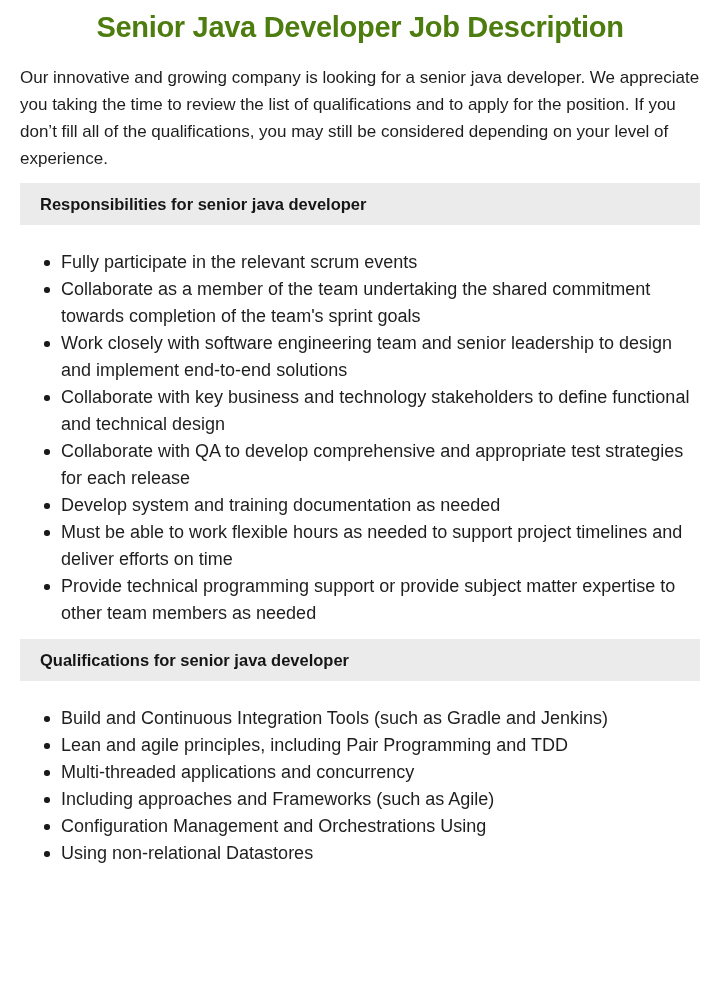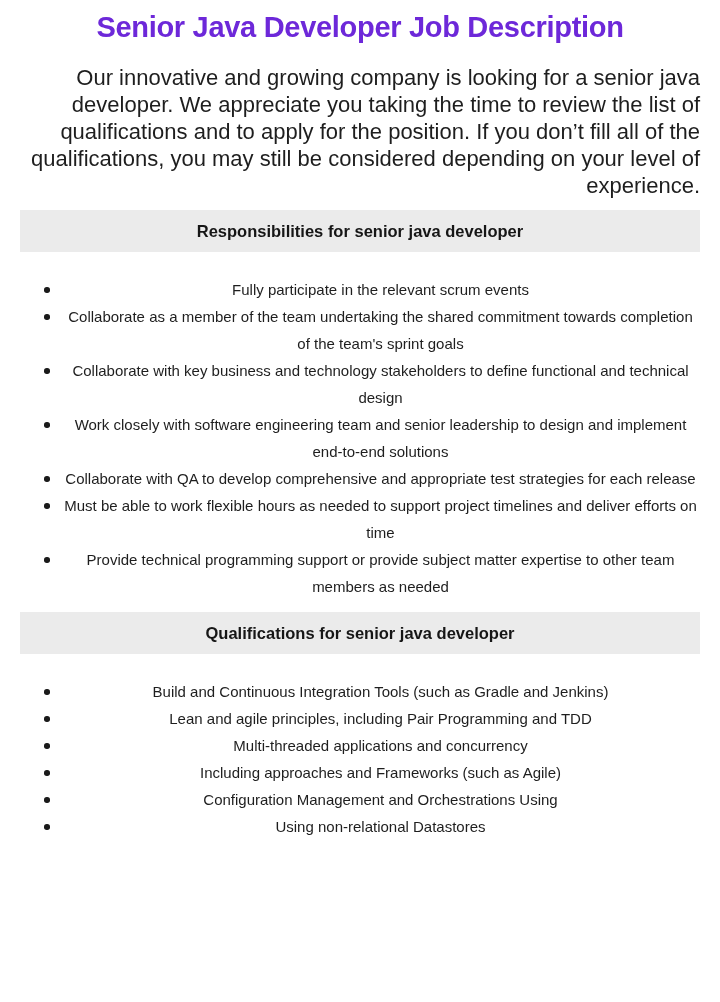--- a/index.html
+++ b/index.html
@@ -20,78 +20,78 @@
   .page{
     width:720px;
     padding:8px 20px 20px;
   }
   h1.doc-title{
     margin:0 0 18px;
     font-size:29px;
     line-height:38px;
     font-weight:bold;
     text-align:center;
-    color:#6d28d9;
+    color:#4d7c0f;
     letter-spacing:-0.3px;
   }
   p.intro{
     margin:0 0 11px;
-    font-size:22px;
+    font-size:17px;
     line-height:27px;
-    text-align:right;
   }
   .section-bar{
     background:var(--bar-bg);
     padding:10px 20px;
     font-size:16.5px;
     line-height:22px;
     font-weight:bold;
     color:#161616;
   }
   ul.bullets{
     list-style:none;
     margin:24px 0 12px;
     padding:0 0 0 41px;
-    font-size:15px;
+    font-size:18px;
     line-height:27px;
   }
   ul.bullets li{
     position:relative;
   }
   ul.bullets li::before{
     content:"";
     position:absolute;
     left:-17px;
     top:11px;
     width:5.5px;
     height:5.5px;
     border-radius:50%;
     background:#1a1a1a;
   }
-  section.block{margin:0;text-align:center;}
+  section.block{margin:0;}
 </style>
 </head>
 <body>
 
 <div class="page">
 
   <h1 class="doc-title">Senior Java Developer Job Description</h1>
 
   <p class="intro">Our innovative and growing company is looking for a senior java developer. We appreciate you taking the time to review the list of qualifications and to apply for the position. If you don’t fill all of the qualifications, you may still be considered depending on your level of experience.</p>
 
   <section class="block">
     <div class="section-bar">
       <span>Responsibilities for senior java developer</span>
     </div>
     <ul class="bullets">
         <li>Fully participate in the relevant scrum events</li>
         <li>Collaborate as a member of the team undertaking the shared commitment towards completion of the team's sprint goals</li>
+        <li>Work closely with software engineering team and senior leadership to design and implement end-to-end solutions</li>
         <li>Collaborate with key business and technology stakeholders to define functional and technical design</li>
-        <li>Work closely with software engineering team and senior leadership to design and implement end-to-end solutions</li>
         <li>Collaborate with QA to develop comprehensive and appropriate test strategies for each release</li>
+        <li>Develop system and training documentation as needed</li>
         <li>Must be able to work flexible hours as needed to support project timelines and deliver efforts on time</li>
         <li>Provide technical programming support or provide subject matter expertise to other team members as needed</li>
       </ul>
   </section>
 
   <section class="block">
     <div class="section-bar">
       <span>Qualifications for senior java developer</span>
     </div>
     <ul class="bullets">

